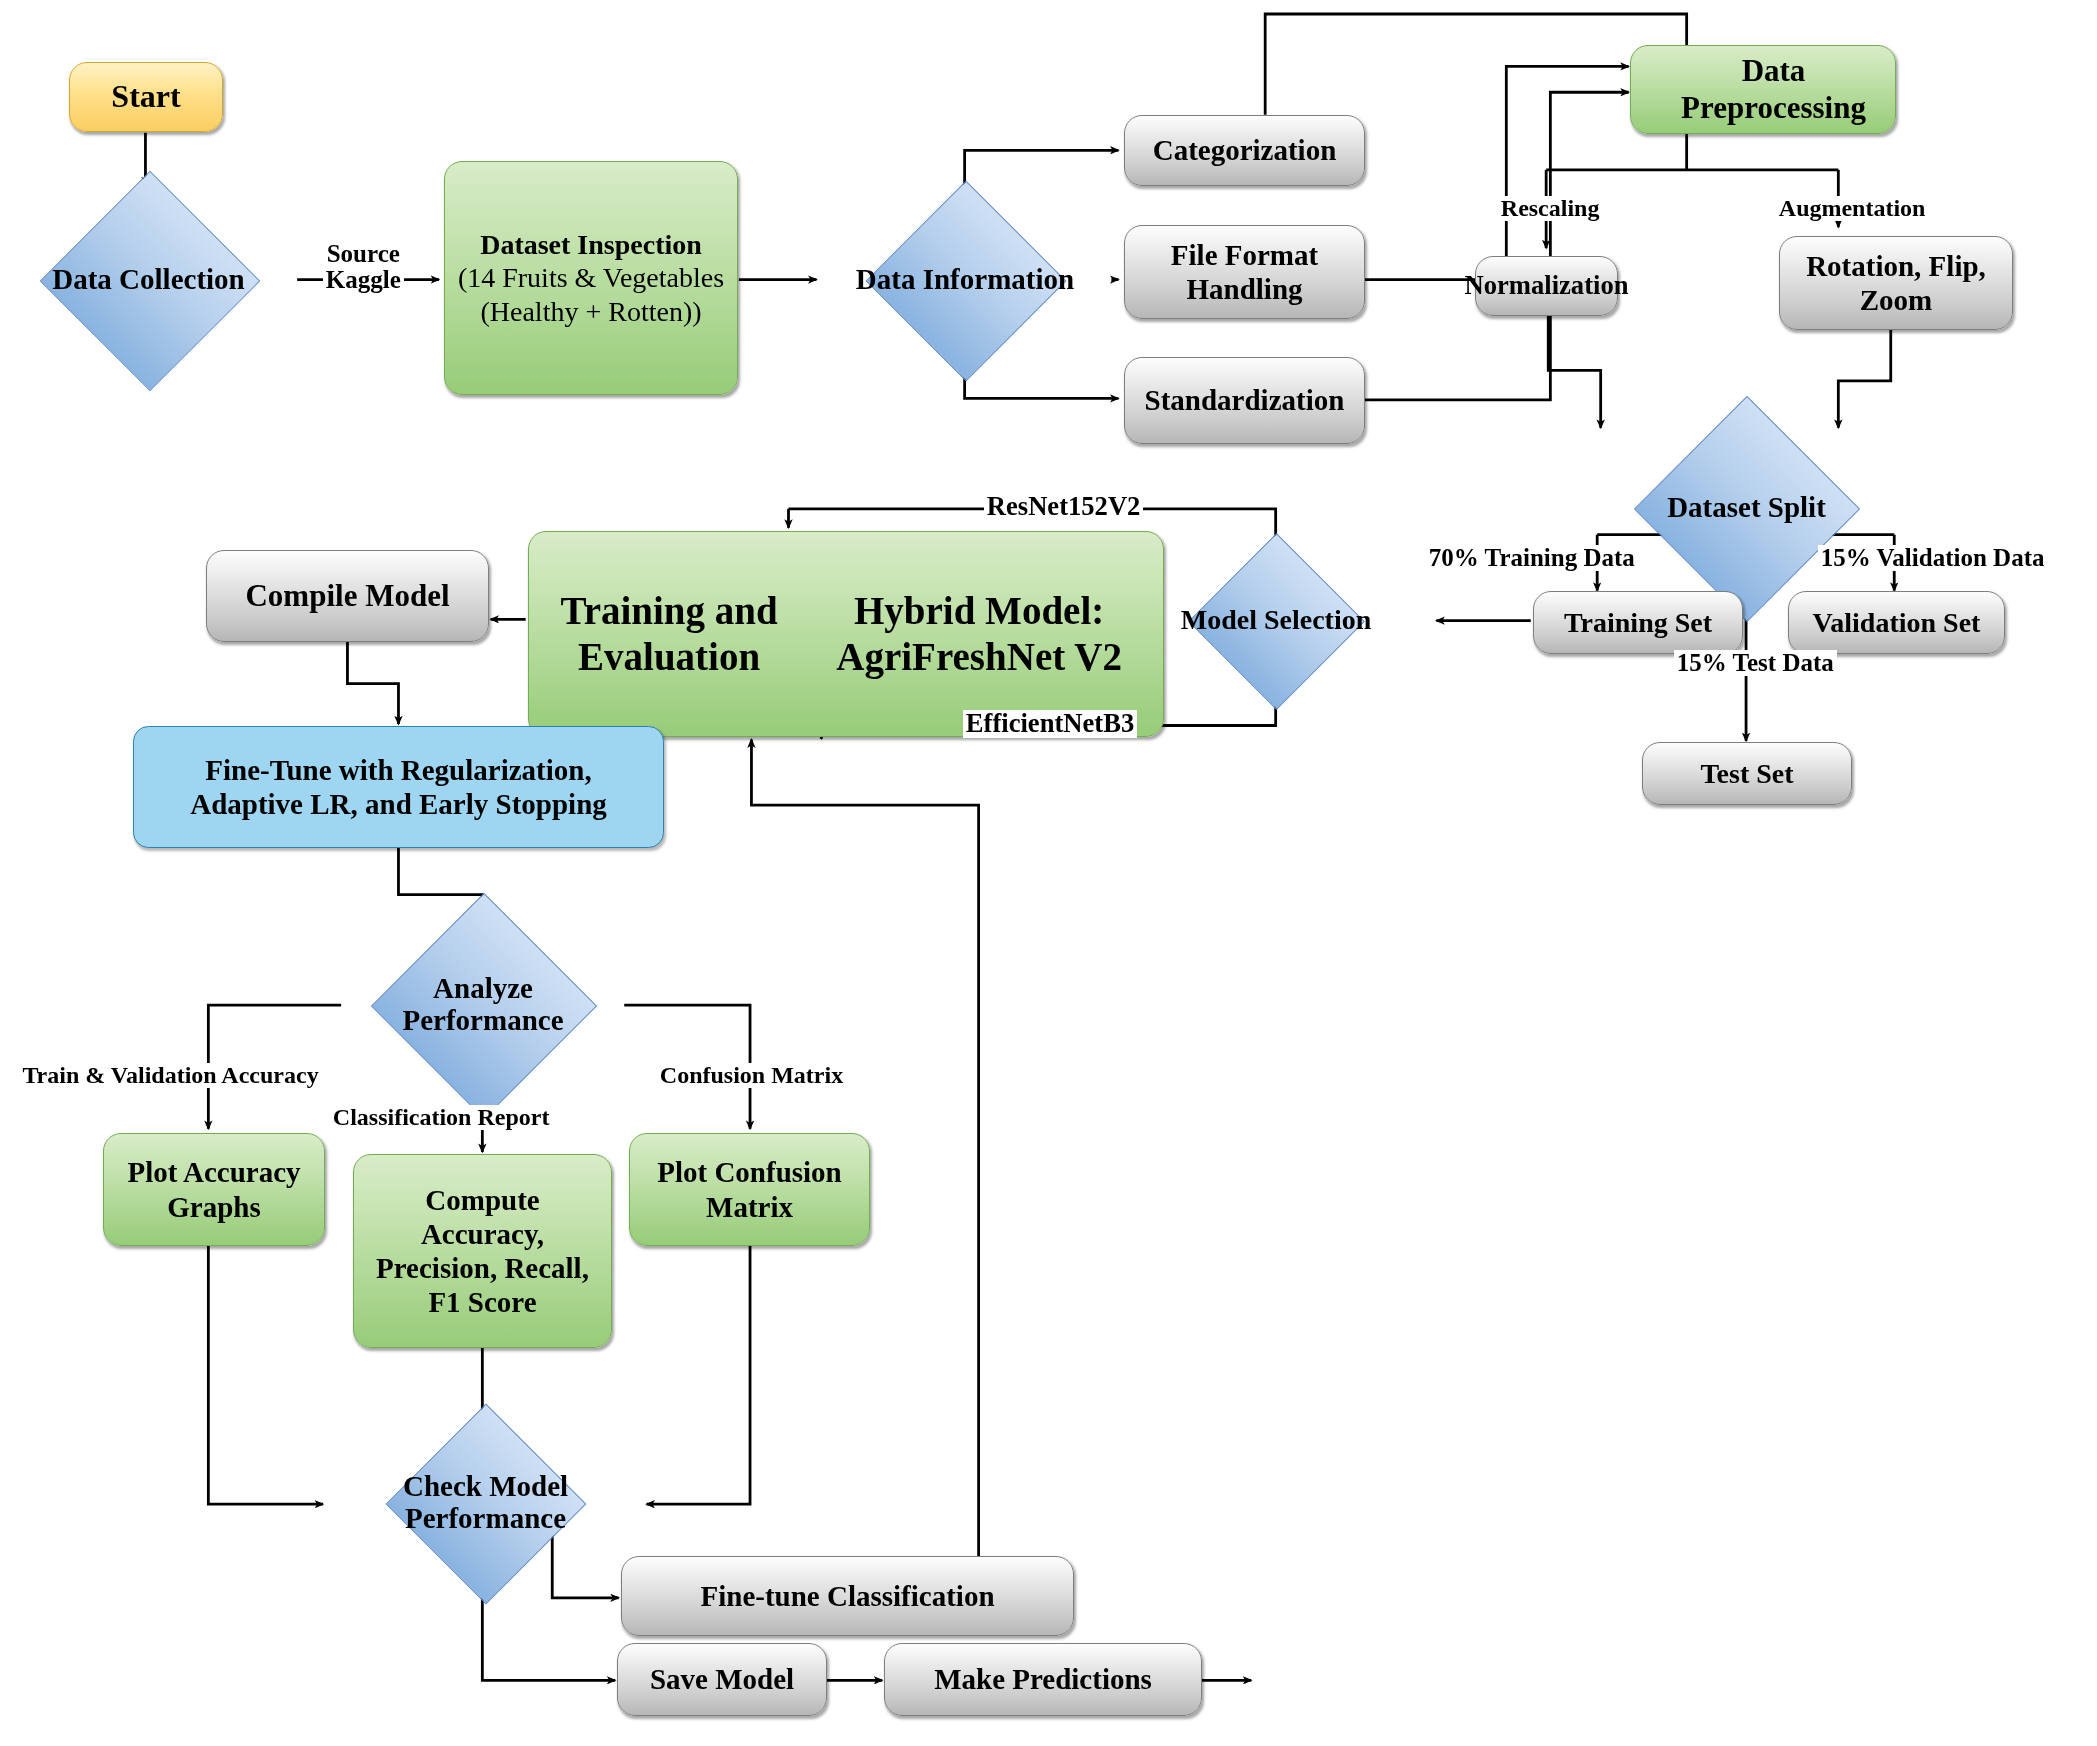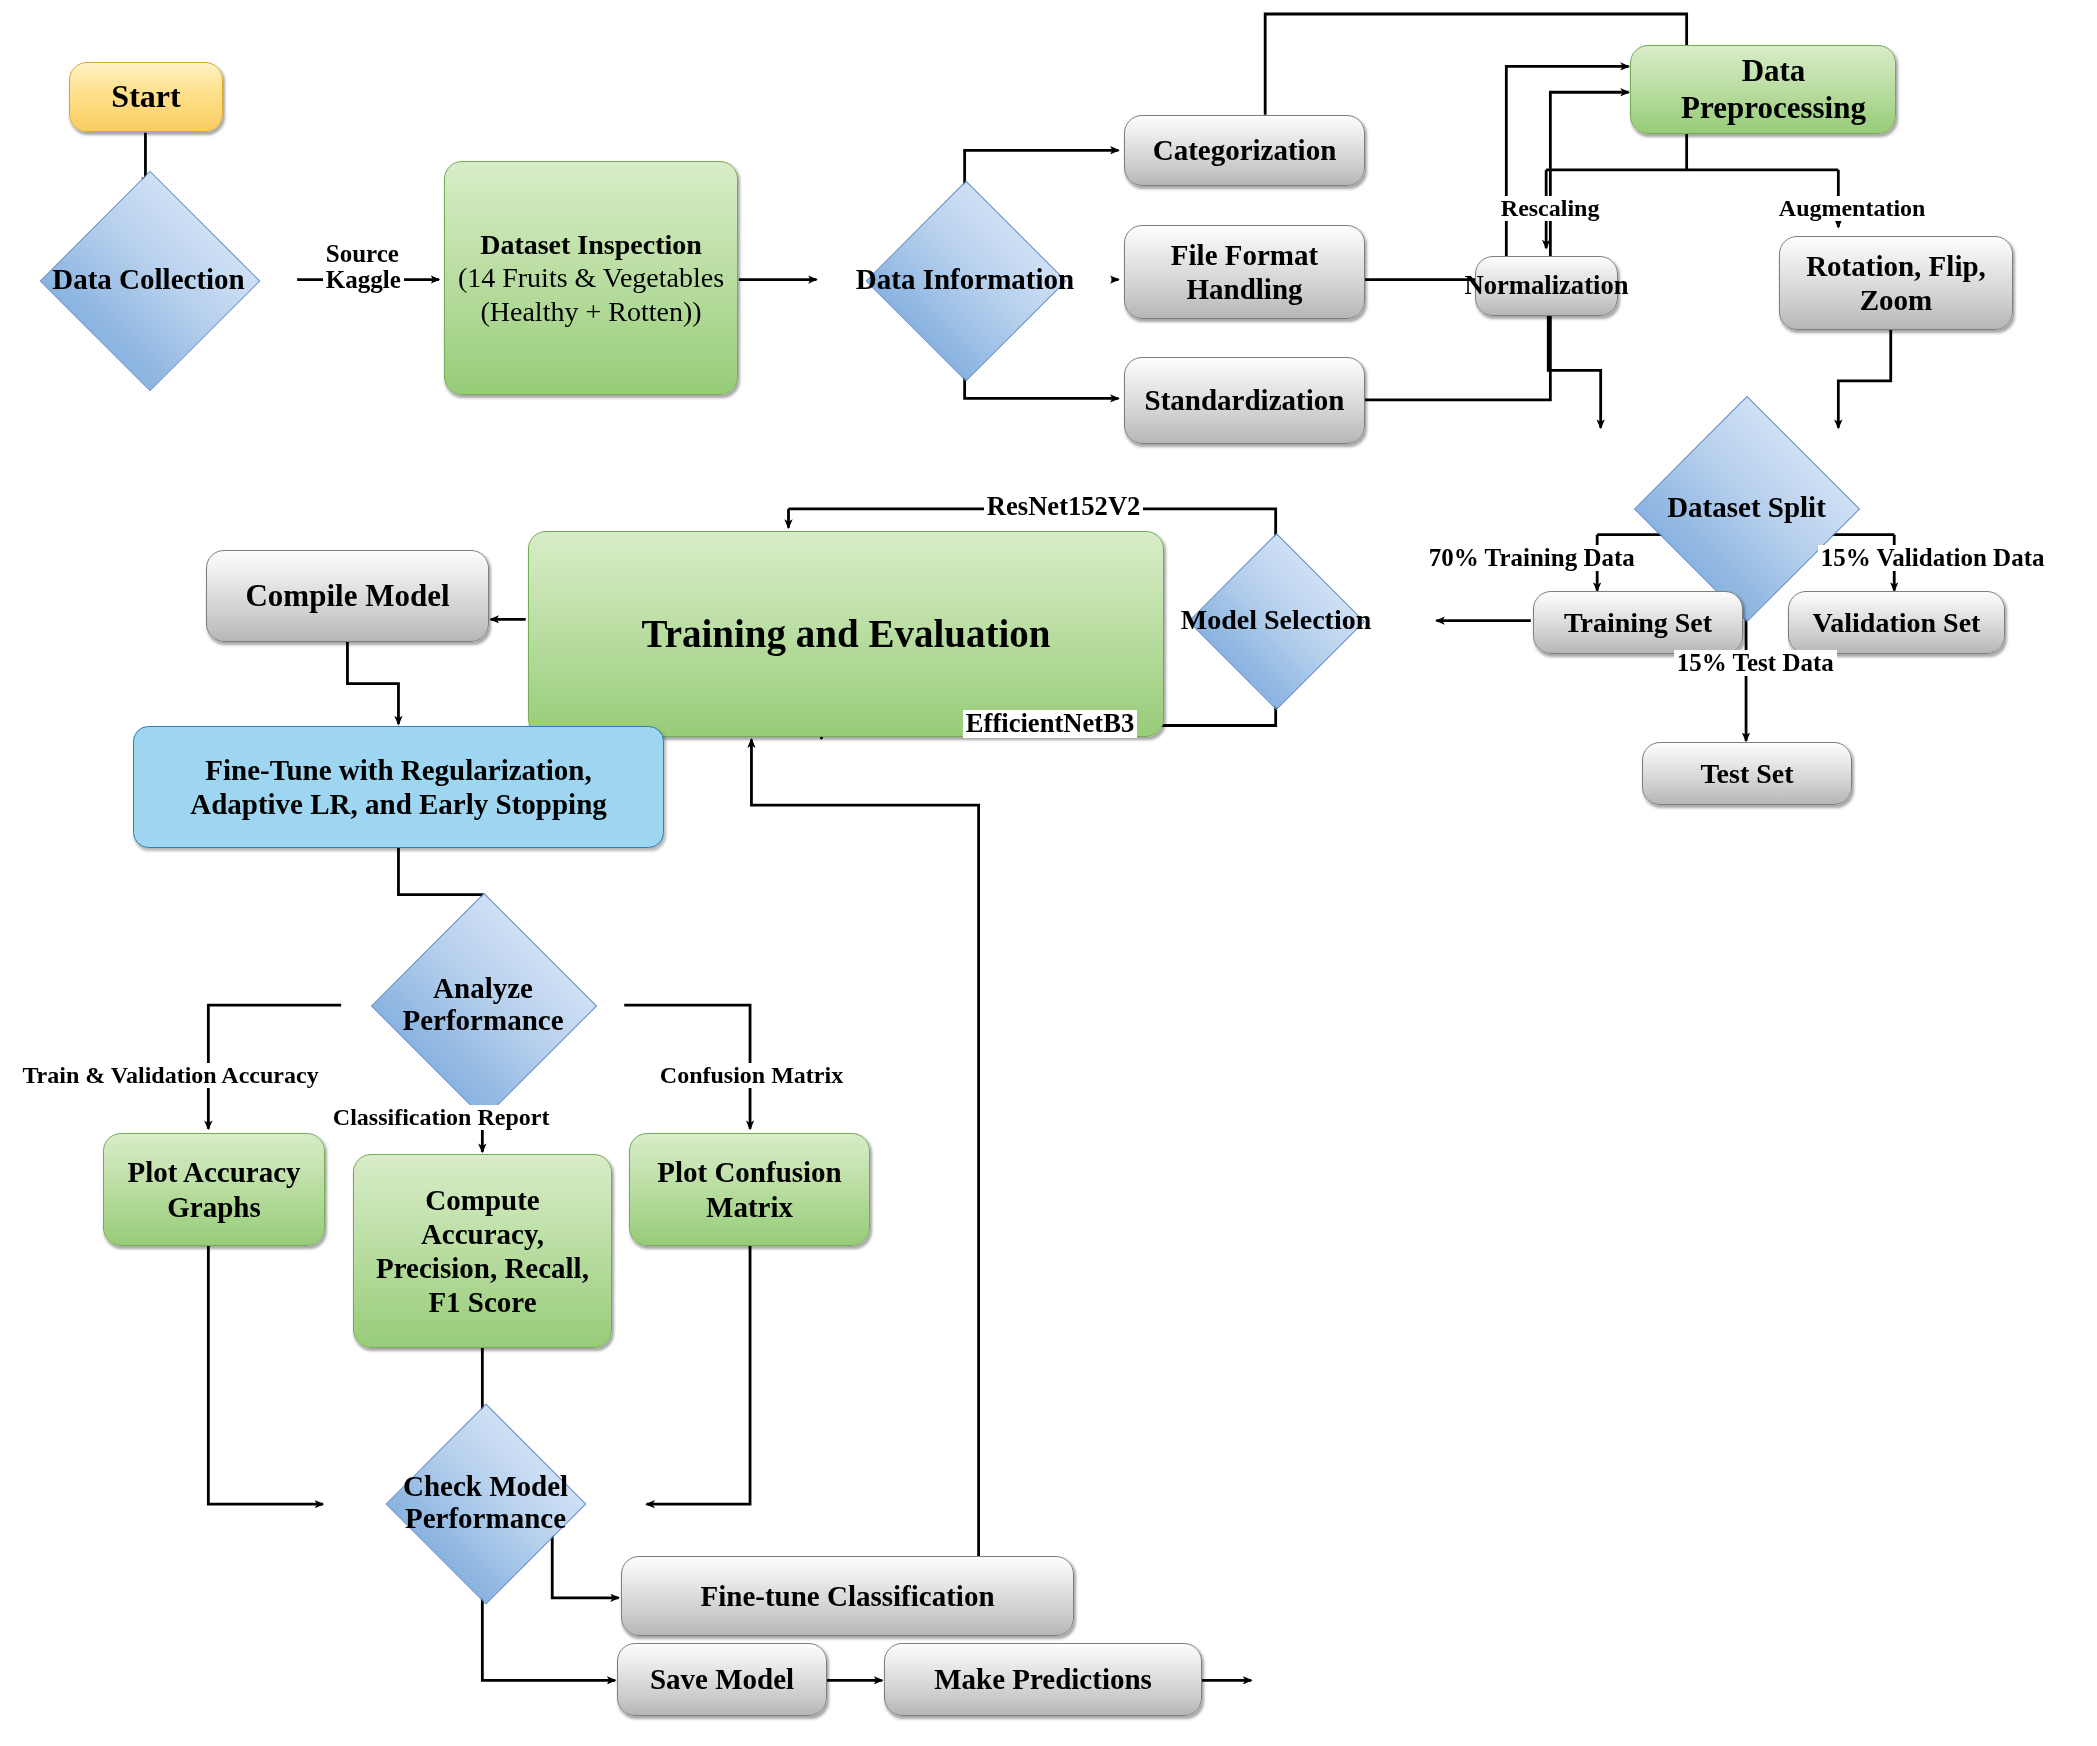--- a/index.html
+++ b/index.html
@@ -37,20 +37,21 @@
     transform:rotate(45deg) ;
   }
   .diamond .dlabel{position:relative;z-index:3;padding:0 2.8px;}
   .elabel{
     position:absolute;
     font-weight:bold;color:#000;
     white-space:nowrap;
     background:#ffffff;
     padding:0 2.8px;
     line-height:1.05;
+    text-align:center;
   }
 </style>
 </head>
 <body>
 
 <div id="canvas">
 
   <svg id="wires" viewBox="0 0 3000 2498">
     <defs>
       <marker id="ah" markerWidth="14" markerHeight="12" refX="12" refY="6" orient="auto" markerUnits="userSpaceOnUse">
@@ -189,20 +190,21 @@
     <span>Test Set</span>
   </div>
 
   <div class="diamond" style="left:1136px;top:559px;width:280px;height:123px;font-size:28px;">
     <div class="dshape" style="width:123px;height:123px;left:78px;top:0;"></div>
     <div class="dlabel" style="width:280px;">Model Selection</div>
   </div>
 
   <div class="node rbox green" style="left:528px;top:531px;width:636px;height:206px;flex-direction:row;font-size:39px;">
     <span>Training and Evaluation</span>
+    <span>Hybrid Model: AgriFreshNet V2</span>
   </div>
 
   <div class="node rbox gray" style="left:206px;top:550px;width:283px;height:92px;font-size:31px;">
     <span>Compile Model</span>
   </div>
 
   <div class="node blue" style="left:133px;top:726px;width:531px;height:122px;flex-direction:column;font-size:29px;font-weight:bold;line-height:1.18;">
     <span>Fine-Tune with Regularization,</span>
     <span>Adaptive LR, and Early Stopping</span>
   </div>

